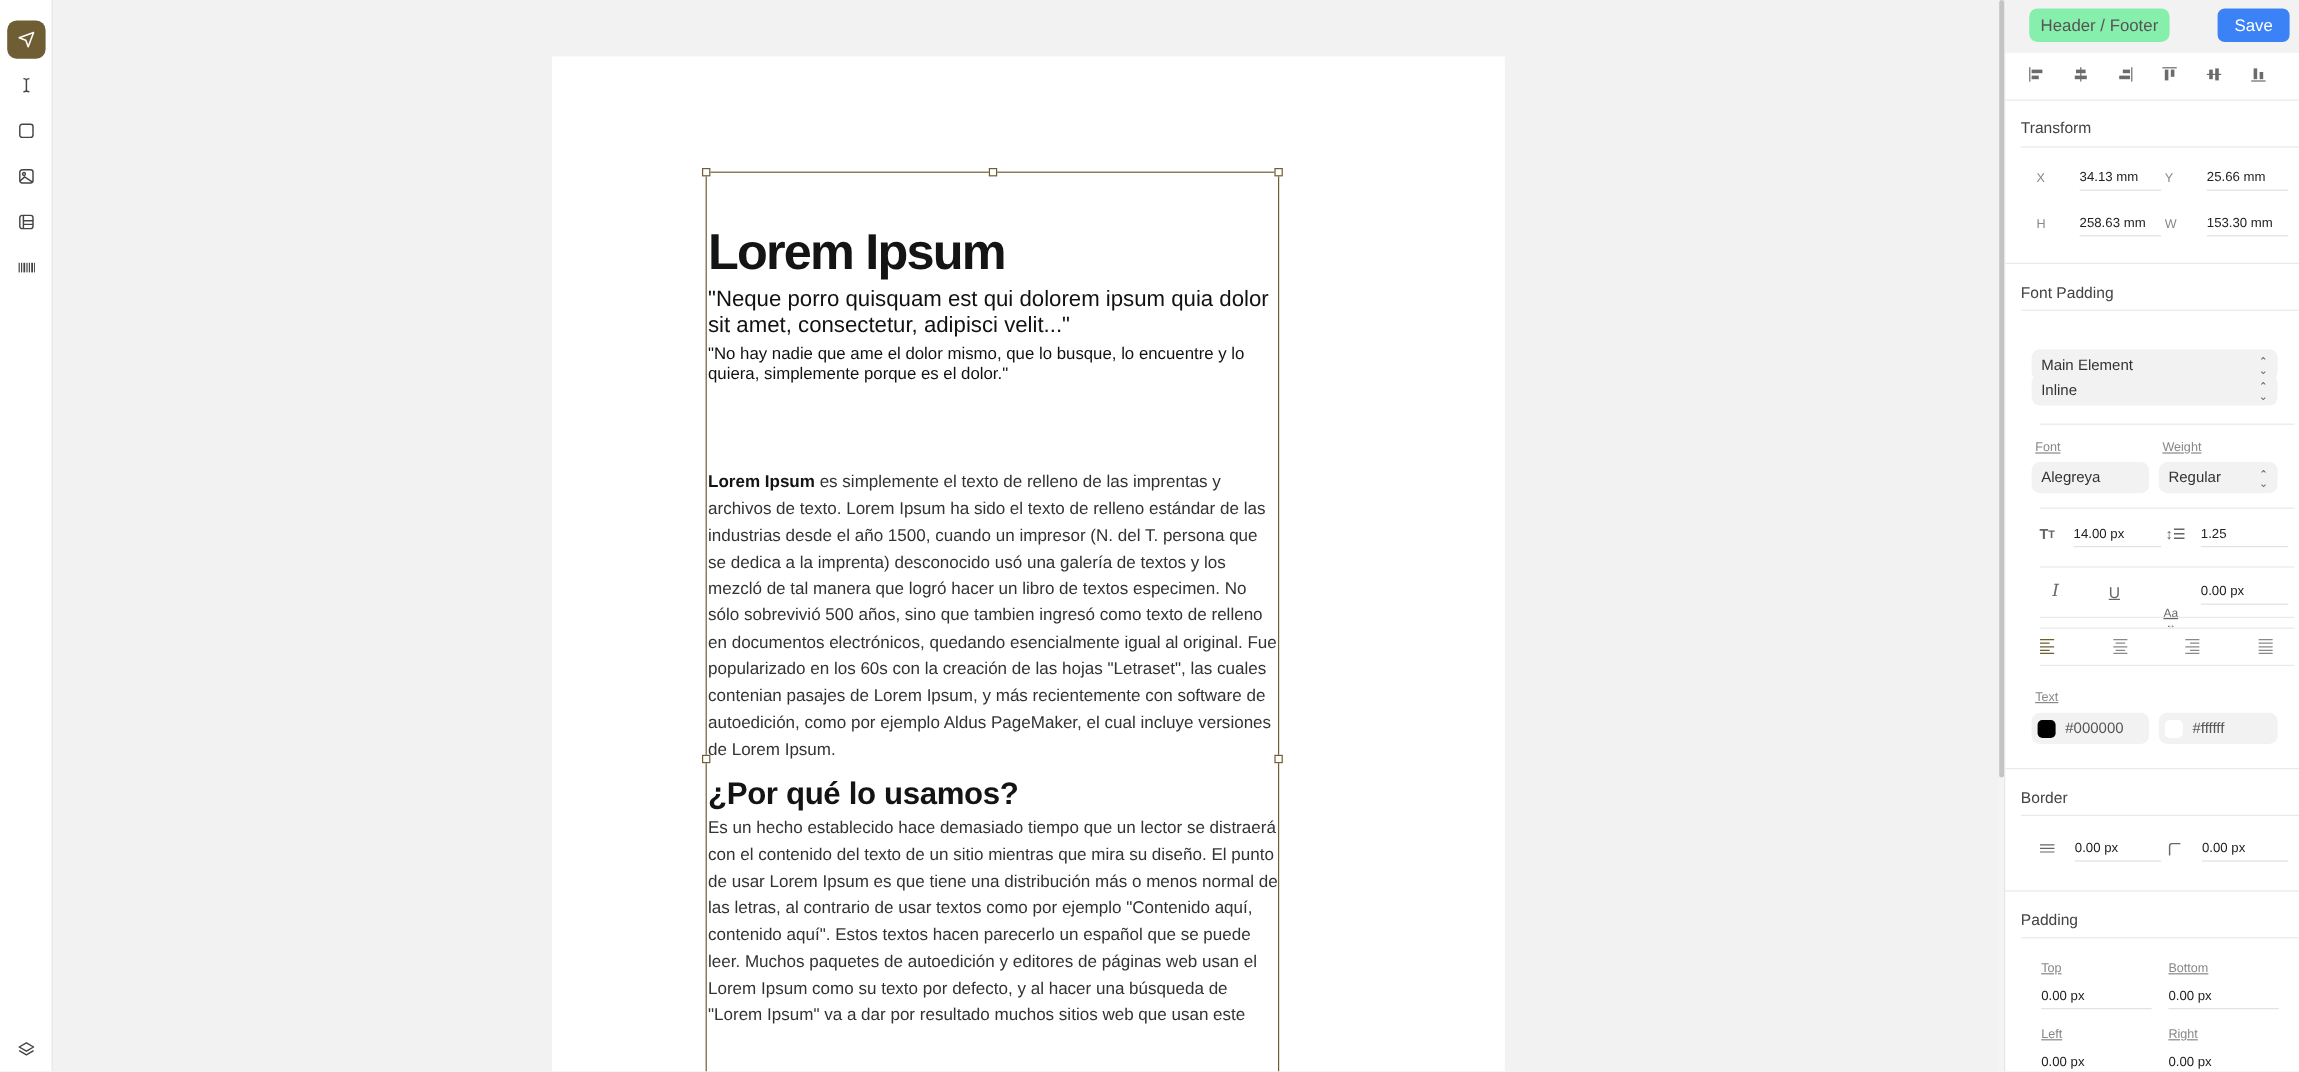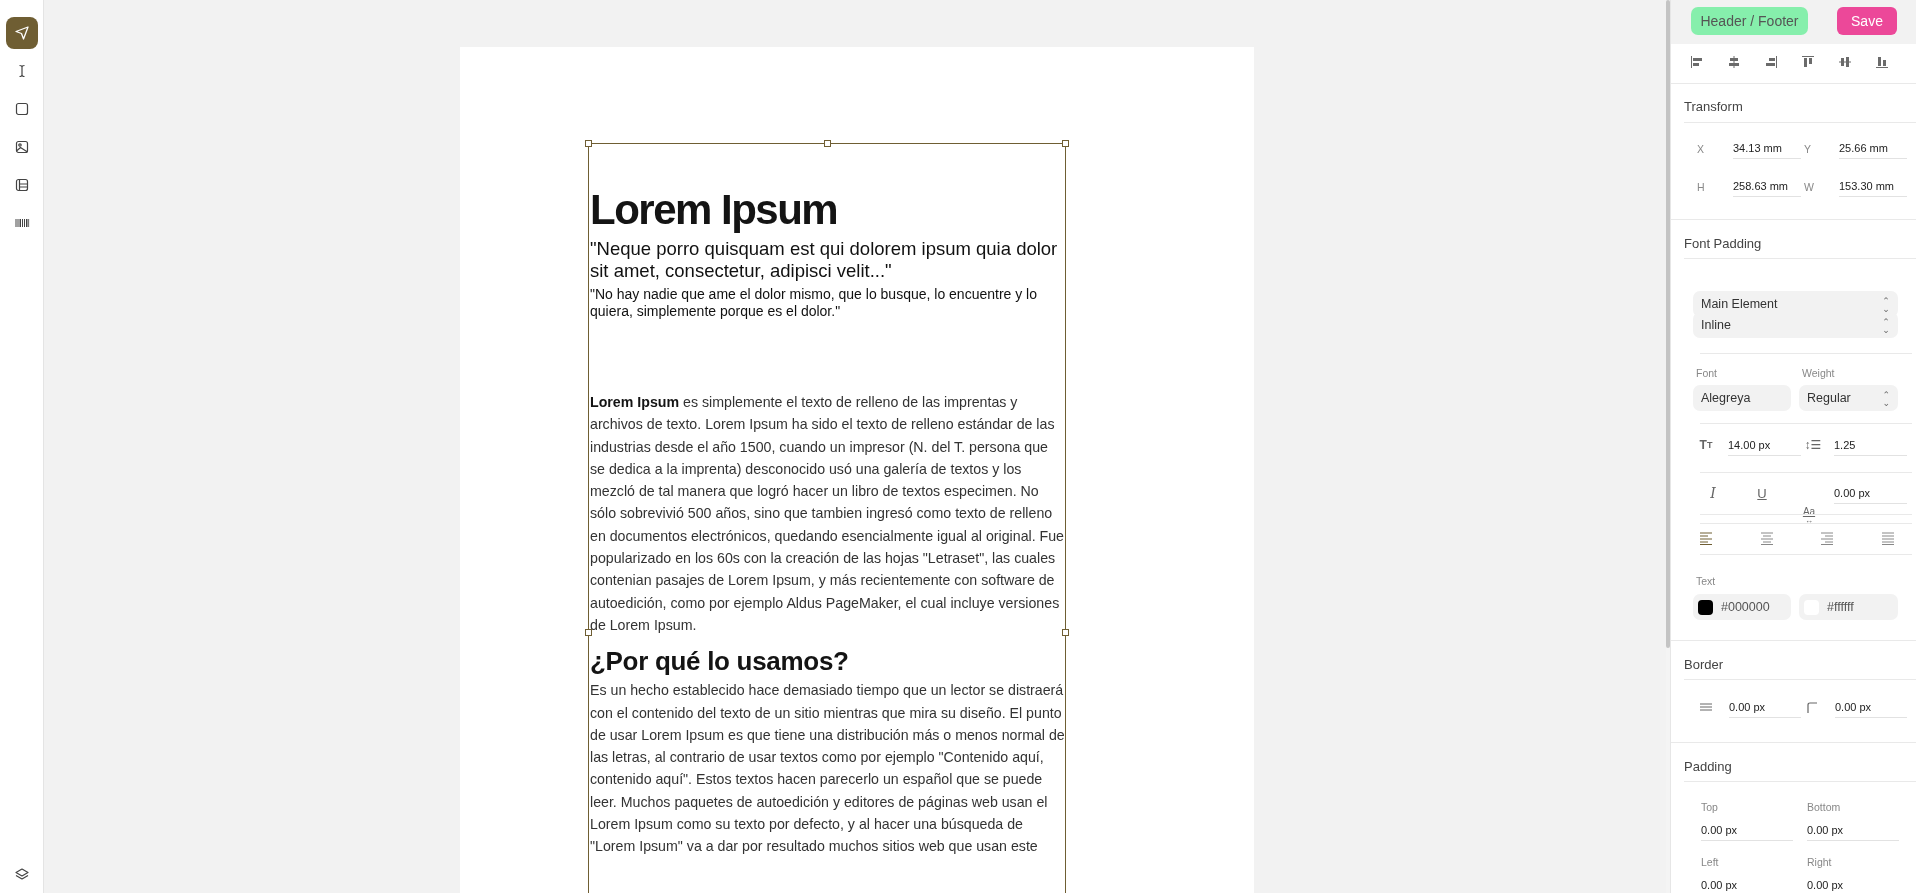--- a/index.html
+++ b/index.html
@@ -26,31 +26,31 @@
   .body-p b { color: #141414; }
 
   
   #scrollbar { position: absolute; left: 1666px; top: 0; width: 4px; height: 893px; background: #f4f4f4; }
   #scroll-thumb { position: absolute; left: 0; top: 0; width: 4px; height: 648px; background: #c4c4c4; border-radius: 2px; }
 
   
   #panel { position: absolute; left: 1670px; top: 0; width: 246px; height: 893px; background: #fff; border-left: 1px solid #e6e6e6; font-size: 12px; color: #222; }
   #panel-header { height: 44px; background: #f2f2f2; position: relative; }
   #hf-button { position: absolute; left: 20px; top: 7px; width: 117px; height: 28px; background: #86efac; border-radius: 7px; font-size: 14px; color: #555; display: flex; align-items: center; justify-content: center; }
-  #save-button { position: absolute; left: 166px; top: 7px; width: 60px; height: 28px; background: #ec4899; color: #fff; border-radius: 6px; font-size: 14px; display: flex; align-items: center; justify-content: center; }
+  #save-button { position: absolute; left: 177px; top: 7px; width: 60px; height: 28px; background: #3b82f6; color: #fff; border-radius: 6px; font-size: 14px; display: flex; align-items: center; justify-content: center; }
   #align-row { position: absolute; top: 52px; left: 0; width: 246px; height: 24px; }
   .align-icon { position: absolute; top: 0; width: 20px; height: 20px; display: flex; align-items: center; justify-content: center; color: #6b6b6b; }
   .align-icon svg { width: 14px; height: 14px; }
   .divider { position: absolute; height: 1px; background: #e9e9e9; }
   .section-title { position: absolute; left: 13px; font-size: 13px; color: #444; }
   .tlabel { position: absolute; font-size: 10.5px; color: #888; }
   .tval { position: absolute; font-size: 11px; color: #222; height: 22px; line-height: 22px; border-bottom: 1px solid #e2e2e2; }
   .select { position: absolute; left: 22px; width: 205px; height: 26px; background: #f2f2f2; border-radius: 7px; font-size: 12.5px; color: #333; line-height: 26px; padding-left: 8px; }
   .select .chev { position: absolute; right: 8px; top: 0; font-size: 9px; color: #666; line-height: 8px; padding-top: 6px; text-align: center; width: 8px; }
-  .small-label { position: absolute; font-size: 10.5px; color: #888; }
+  .small-label { position: absolute; font-size: 10.5px; color: #888; text-decoration: underline; }
   .field { position: absolute; height: 26px; background: #f2f2f2; border-radius: 7px; font-size: 12.5px; color: #333; line-height: 26px; padding-left: 8px; }
   .icon-glyph { position: absolute; color: #666; font-size: 12px; display: flex; align-items: center; justify-content: center; }
   .swatch { position: absolute; top: 6px; left: 5px; width: 15px; height: 15px; border-radius: 4px; }
 </style>
 </head>
 <body>
 
 <div id="app">
 
   <div id="toolbar">

